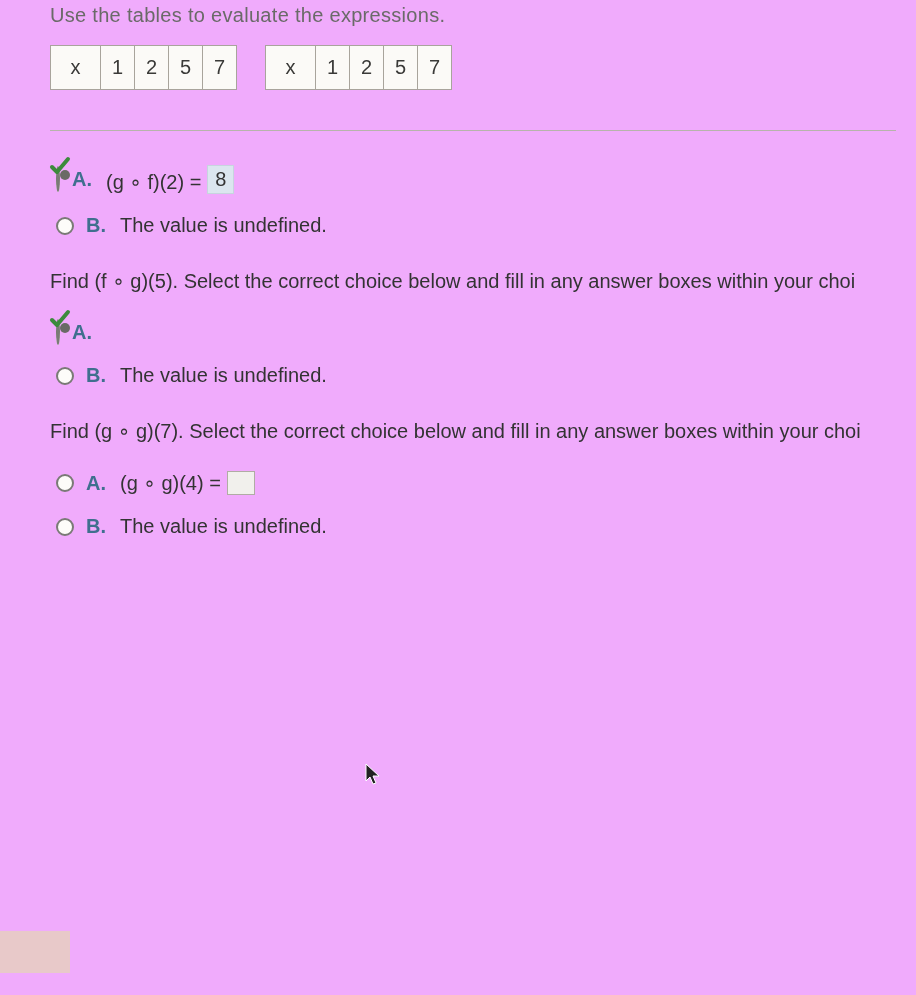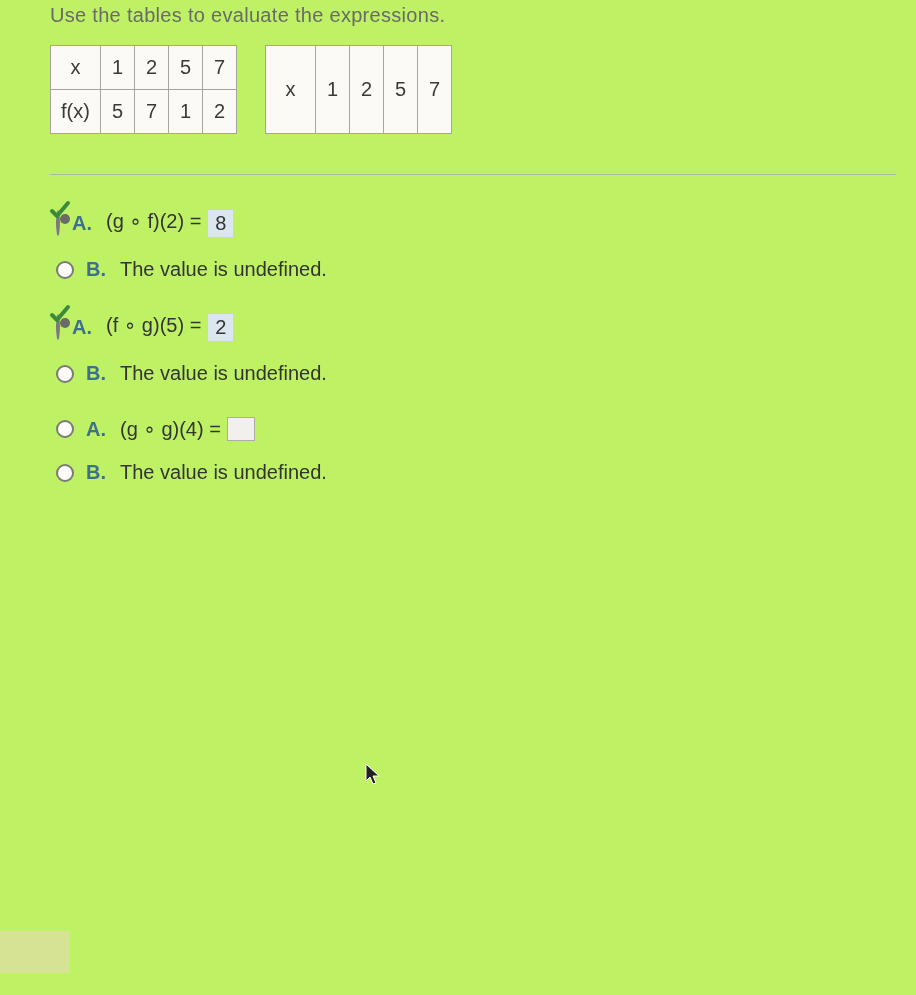--- a/index.html
+++ b/index.html
@@ -8,21 +8,21 @@
     padding: 0;
     font-family: Arial, Helvetica, sans-serif;
     background: #e8e6e2;
     color: #333;
     width: 916px;
     height: 995px;
     overflow: hidden;
     position: relative;
   }
   .page {
-    background: #bef264;
+    background: #f0abfc;
     padding: 0 20px 20px 50px;
     min-height: 995px;
     position: relative;
   }
   .intro {
     font-size: 20px;
     color: #6a6a68;
     padding: 4px 0 18px 0;
     letter-spacing: 0.3px;
   }
@@ -90,21 +90,21 @@
     position: absolute;
     left: -8px;
     top: -14px;
   }
   .radiobox { position: relative; }
   .opt-label {
     color: #3f6f8e;
     font-weight: bold;
     min-width: 22px;
   }
-  .opt-text { display: flex; align-items: flex-start; gap: 6px; }
+  .opt-text { display: flex; align-items: flex-end; gap: 6px; }
   .ans-box {
     background: #dbe6ef;
     padding: 2px 7px;
     border: 1px solid #c7d4df;
     min-width: 18px;
     text-align: center;
   }
   .empty-box {
     background: #f1f0ec;
     border: 1px solid #b0aca4;
@@ -129,50 +129,43 @@
   }
 </style>
 </head>
 <body>
 
 <div class="page">
 
   <div class="intro">Use the tables to evaluate the expressions.</div>
 
   <div class="tables-row">
-    <table class="func">
-      <tbody>
-          <tr>
-        <td class="label">x</td>
-        <td>1</td>
-        <td>2</td>
-        <td>5</td>
-        <td>7</td>
-      </tr>
-      <tr>
-        <td class="label">f(x)</td>
-        <td>5</td>
-        <td>7</td>
-        <td>1</td>
-        <td>2</td>
-      </tr>
-    </tbody>
-      </table>
-
     <table class="func">
       <tbody>
           <tr>
         <td class="label">x</td>
         <td>1</td>
         <td>2</td>
         <td>5</td>
         <td>7</td>
       </tr>
     </tbody>
       </table>
+
+    <table class="func">
+      <tbody>
+          <tr>
+        <td class="label">x</td>
+        <td>1</td>
+        <td>2</td>
+        <td>5</td>
+        <td>7</td>
+      </tr>
+    </tbody>
+      </table>
   </div>
 
   <hr class="hr">
 
   <div class="qgroup">
 
     <div class="option">
       <span class="radiobox">
         <span class="radio selected"></span>
         <svg class="check" width="24" height="24" viewBox="0 0 24 24">
@@ -187,43 +180,41 @@
     </div>
 
     <div class="option">
       <span class="radio"></span>
       <span class="opt-label">B.</span>
       <span>The value is undefined.</span>
     </div>
   </div>
 
   <div class="qgroup">
+    <div class="prompt">Find (f ∘ g)(5). Select the correct choice below and fill in any answer boxes within your choi</div>
 
     <div class="option">
       <span class="radiobox">
         <span class="radio selected"></span>
         <svg class="check" width="24" height="24" viewBox="0 0 24 24">
             <path d="M4 13 L9 18 L20 5" fill="none" stroke="#3c8a3c" stroke-width="4" stroke-linecap="round" stroke-linejoin="round"></path>
           </svg>
       </span>
       <span class="opt-label">A.</span>
-      <span class="opt-text">
-        <span>(f ∘ g)(5) =</span>
-        <span class="ans-box">2</span>
-      </span>
     </div>
 
     <div class="option">
       <span class="radio"></span>
       <span class="opt-label">B.</span>
       <span>The value is undefined.</span>
     </div>
   </div>
 
   <div class="qgroup">
+    <div class="prompt">Find (g ∘ g)(7). Select the correct choice below and fill in any answer boxes within your choi</div>
 
     <div class="option">
       <span class="radio"></span>
       <span class="opt-label">A.</span>
       <span class="opt-text">
         <span>(g ∘ g)(4) =</span>
         <span class="empty-box"></span>
       </span>
     </div>
 

